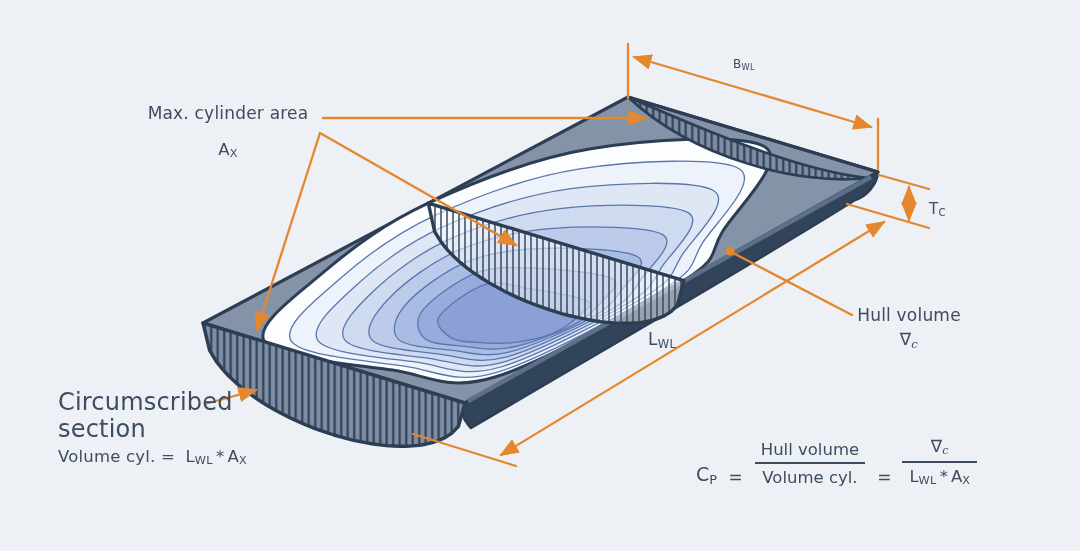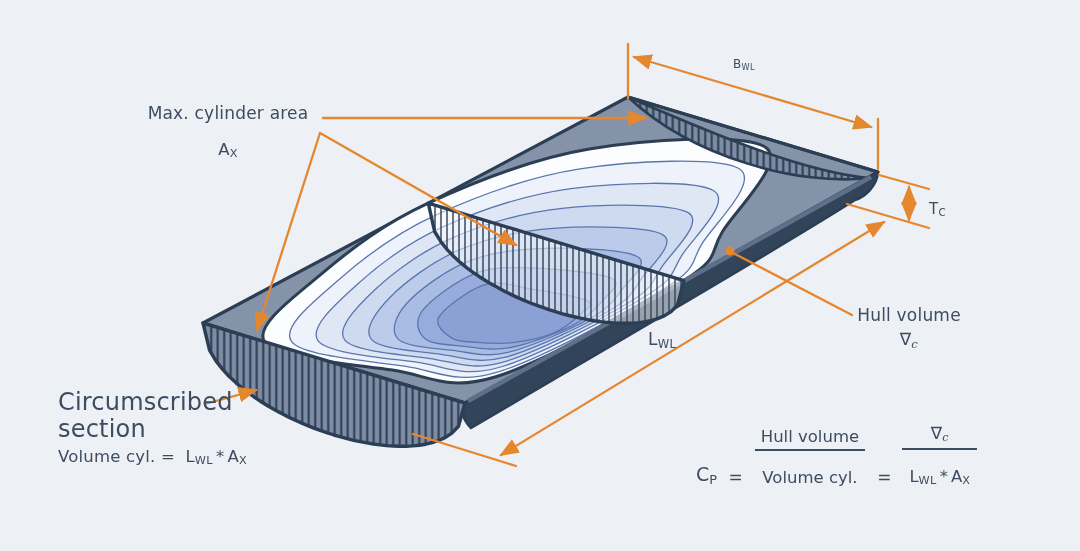--- a/index.html
+++ b/index.html
@@ -28,21 +28,21 @@
   .lbl-hullvol .sym-line{margin-top:3px;}
   .lbl-circ{left:58px;top:389px;font-size:24px;line-height:27px;}
   .lbl-volcyl{left:58px;top:447px;font-size:16.5px;}
   .op{padding:0 3px;}
   .formula{
     position:absolute;left:696px;top:413px;height:74px;
     display:flex;align-items:flex-end;gap:11px;font-size:17px;
   }
   .frac{display:flex;flex-direction:column;align-items:center;font-size:16.5px;}
   .frac .num{padding:0 7px 3px 7px;}
-  .frac .den{padding:17px 7px 0 7px;border-top:2px solid var(--text);}
+  .frac .den{padding:4px 7px 0 7px;border-top:2px solid var(--text);}
   .cp{font-size:19px;}
   .eq{font-size:17px;}
 </style>
 </head>
 <body>
 
 <div class="stage">
 
   <svg class="diagram" viewBox="0 0 1080 551">
     <defs>

